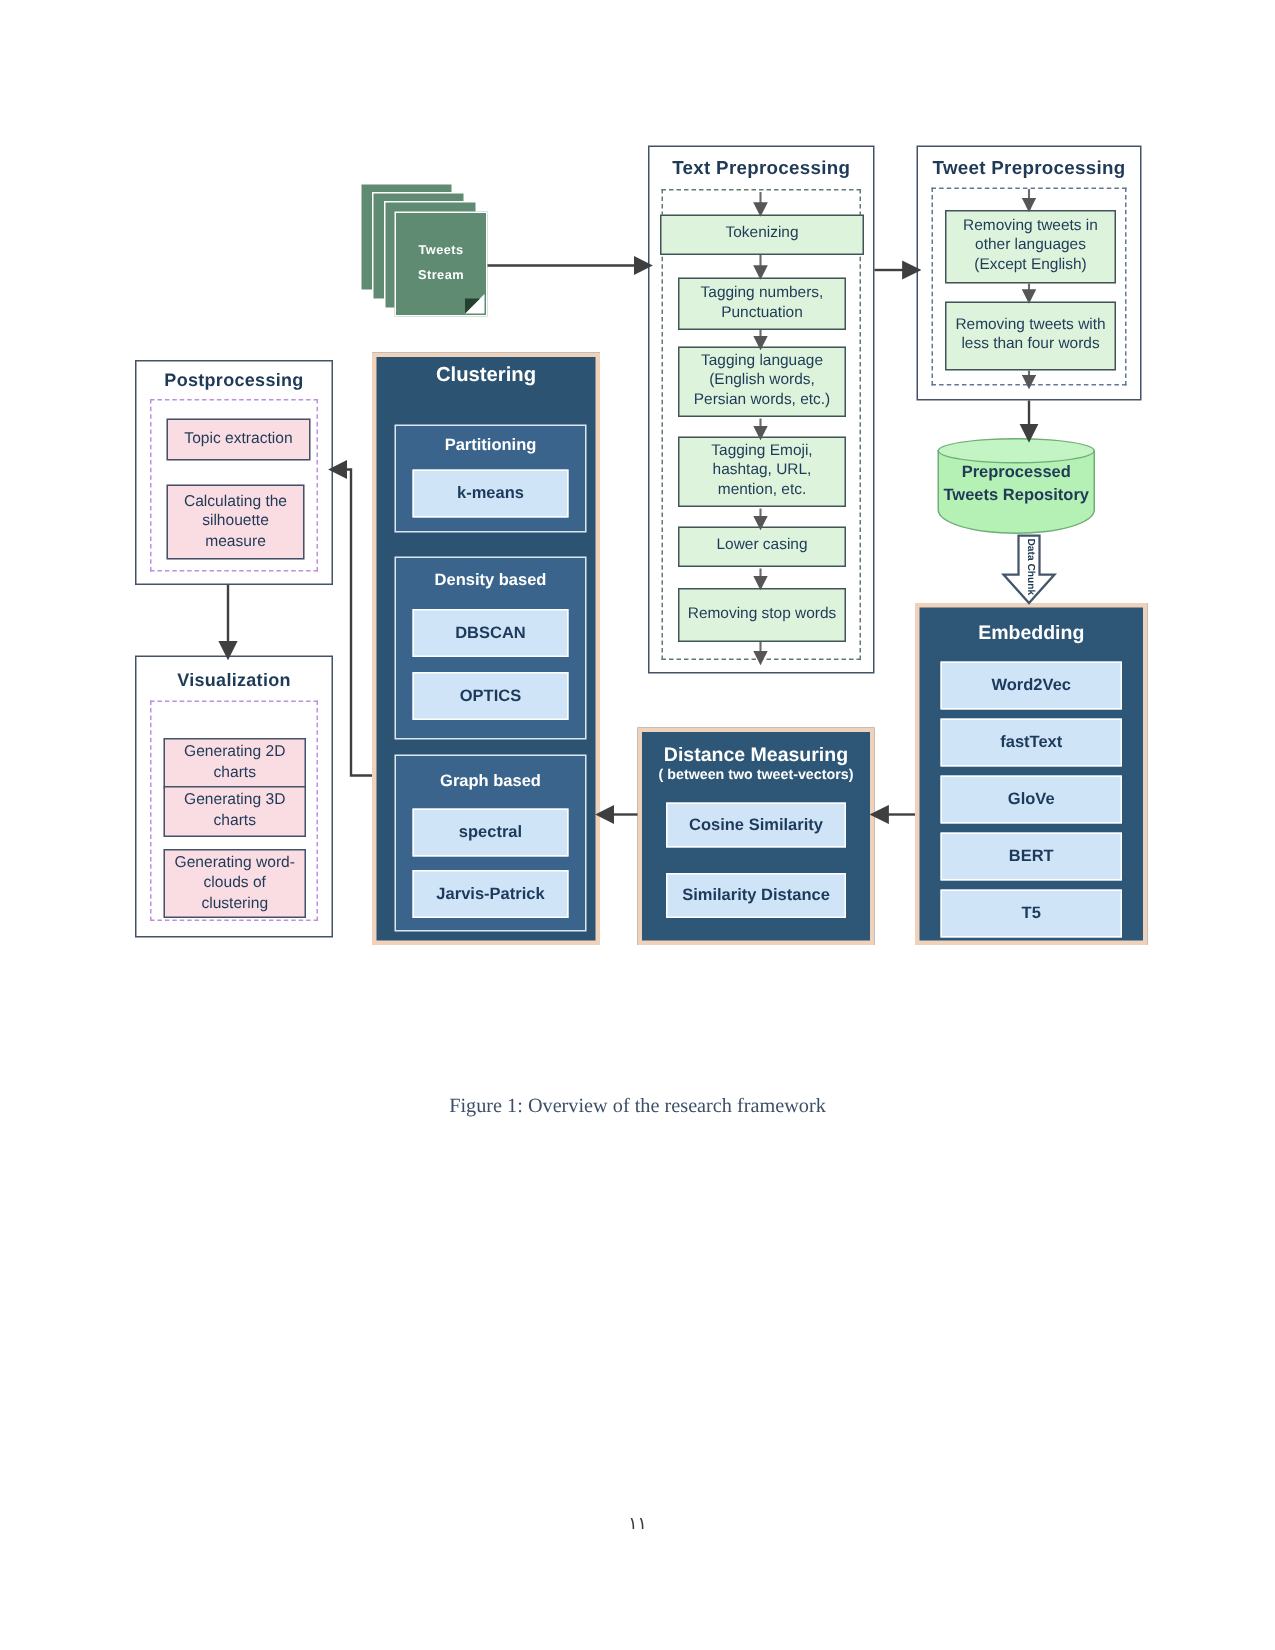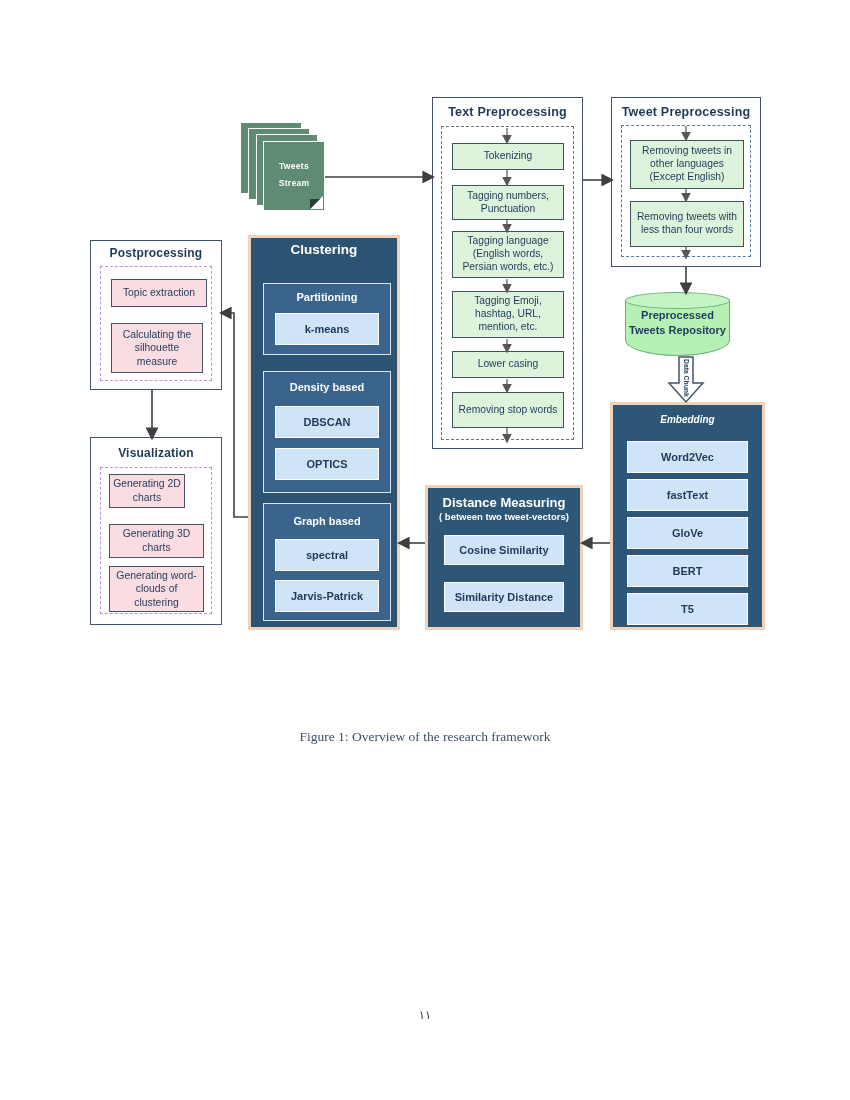--- a/index.html
+++ b/index.html
@@ -41,21 +41,21 @@
     <div class="abs" style="left:310px;top:199px;width:0;height:0;border-right:10px solid transparent;border-top:10px solid #24402f;"></div>
     <div class="abs" style="left:263px;top:158px;width:62px;text-align:center;color:#ffffff;font-weight:bold;font-size:8.5px;line-height:17px;letter-spacing:.3px;">
       <span>Tweets</span><br>
       <span>Stream</span>
     </div>
   </div>
 
   <div class="abs outline-box" style="left:432px;top:97px;width:151px;height:352px;">
     <div class="box-title" style="margin-top:7px;">Text Preprocessing</div>
     <div class="abs dash-green" style="left:8px;top:28px;right:8px;bottom:8px;"></div>
-    <div class="abs step" style="left:19px;top:45px;width:112px;height:27px;">Tokenizing</div>
+    <div class="abs step" style="left:7px;top:45px;width:136px;height:27px;">Tokenizing</div>
     <div class="abs step" style="left:19px;top:87px;width:112px;height:35px;">Tagging numbers, Punctuation</div>
     <div class="abs step" style="left:19px;top:133px;width:112px;height:47px;">Tagging language (English words, Persian words, etc.)</div>
     <div class="abs step" style="left:19px;top:193px;width:112px;height:47px;">Tagging Emoji, hashtag, URL, mention, etc.</div>
     <div class="abs step" style="left:19px;top:253px;width:112px;height:27px;">Lower casing</div>
     <div class="abs step" style="left:19px;top:294px;width:112px;height:36px;">Removing stop words</div>
   </div>
 
   <div class="abs outline-box" style="left:611px;top:97px;width:150px;height:170px;">
     <div class="box-title" style="margin-top:7px;">Tweet Preprocessing</div>
     <div class="abs dash-purple" style="left:9px;top:27px;right:9px;bottom:9px;border-color:#5f7a96;"></div>
@@ -65,21 +65,21 @@
 
   <div class="abs" style="left:625px;top:292px;width:105px;height:64px;">
     <div class="cyl-body" style="left:0;top:8px;right:0;bottom:0;border-radius:0 0 50% 50% / 0 0 16px 16px;"></div>
     <div class="cyl-body" style="left:0;top:0;right:0;height:17px;border-radius:50%;background:#c3f4c3;"></div>
     <div class="abs" style="left:4px;right:4px;top:16px;text-align:center;font-weight:bold;font-size:11px;color:#1f3a57;line-height:1.35;">Preprocessed Tweets Repository</div>
   </div>
 
   <div class="abs dc-label" style="left:680px;top:359px;width:13px;height:42px;">Data Chunk</div>
 
   <div class="abs navy" style="left:610px;top:402px;width:155px;height:228px;">
-    <div class="navy-title" style="margin-top:9px;font-size:10px;font-style:italic;">Embedding</div>
+    <div class="navy-title" style="margin-top:9px;font-size:13px;">Embedding</div>
     <div class="abs" style="left:14px;right:14px;top:36px;display:flex;flex-direction:column;gap:6px;">
       <div class="lb" style="height:30px;">Word2Vec</div>
       <div class="lb" style="height:30px;">fastText</div>
       <div class="lb" style="height:30px;">GloVe</div>
       <div class="lb" style="height:30px;">BERT</div>
       <div class="lb" style="height:30px;">T5</div>
     </div>
   </div>
 
   <div class="abs navy" style="left:425px;top:485px;width:158px;height:145px;">
@@ -113,21 +113,21 @@
   <div class="abs outline-box" style="left:90px;top:240px;width:132px;height:150px;">
     <div class="box-title" style="margin-top:5px;font-size:12px;">Postprocessing</div>
     <div class="abs dash-purple" style="left:9px;top:25px;right:9px;bottom:8px;"></div>
     <div class="abs pink" style="left:20px;top:38px;width:96px;height:28px;">Topic extraction</div>
     <div class="abs pink" style="left:20px;top:82px;width:92px;height:50px;">Calculating the silhouette measure</div>
   </div>
 
   <div class="abs outline-box" style="left:90px;top:437px;width:132px;height:188px;">
     <div class="box-title" style="margin-top:8px;font-size:12px;">Visualization</div>
     <div class="abs dash-purple" style="left:9px;top:29px;right:9px;bottom:10px;"></div>
-    <div class="abs pink" style="left:18px;top:36px;width:76px;height:34px;">Generating 2D charts</div>
+    <div class="abs pink" style="left:18px;top:54px;width:95px;height:34px;">Generating 2D charts</div>
     <div class="abs pink" style="left:18px;top:86px;width:95px;height:34px;">Generating 3D charts</div>
     <div class="abs pink" style="left:18px;top:128px;width:95px;height:46px;">Generating word-clouds of clustering</div>
   </div>
 
   <div class="abs caption" style="left:0;top:729px;width:850px;">Figure 1: Overview of the research framework</div>
   <div class="abs pagenum" style="left:0;top:1008px;width:850px;">۱۱</div>
 
   <svg class="overlay" width="850" height="1100" viewBox="0 0 850 1100">
     <defs>
       <marker id="ad" viewBox="0 0 8 8" refX="1" refY="4" markerWidth="8" markerHeight="8" orient="auto">

